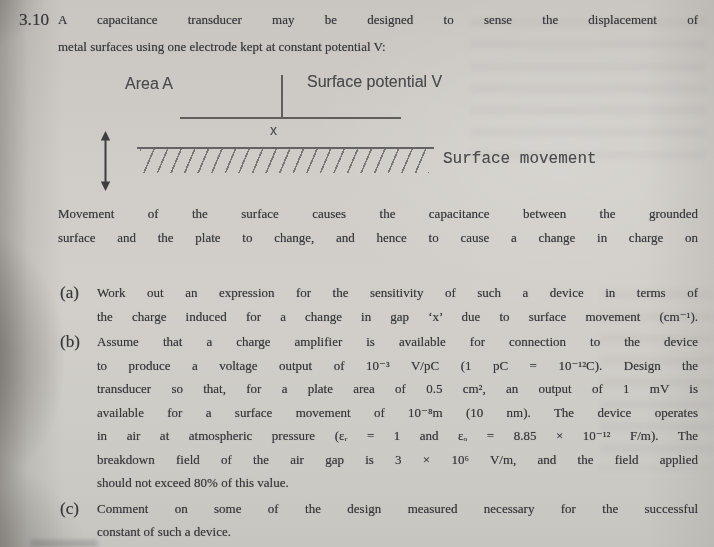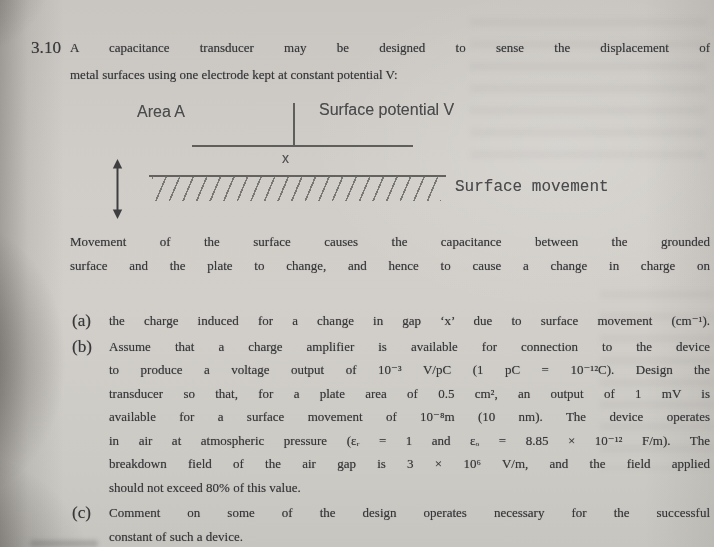--- a/index.html
+++ b/index.html
@@ -12,21 +12,21 @@
     background:
       radial-gradient(140px 190px at -35px 360px, rgba(56,52,48,.48), rgba(56,52,48,0) 72%),
       radial-gradient(210px 170px at -60px 570px, rgba(56,52,48,.42), rgba(56,52,48,0) 72%),
       radial-gradient(130px 100px at -45px -15px, rgba(56,52,48,.34), rgba(56,52,48,0) 72%),
       linear-gradient(90deg, rgba(70,66,62,.34) 0, rgba(70,66,62,.10) 28px, rgba(70,66,62,0) 64px),
       linear-gradient(270deg, rgba(84,80,76,.10) 0, rgba(84,80,76,0) 70px),
       radial-gradient(340px 220px at 560px 150px, rgba(255,255,255,.16), rgba(255,255,255,0) 75%),
       linear-gradient(180deg,#c9c6c1 0%,#d0cdc8 30%,#d2cfca 55%,#cccac5 85%,#c7c5c0 100%);
   }
   .content{position:absolute;left:58px;top:0;width:640px;height:547px;}
-  .block{position:absolute;left:12px;width:640px;margin-top:28px;}
+  .block{position:absolute;left:0;width:640px;}
   .jline{
     text-align:justify;text-align-last:justify;
     white-space:nowrap;
     font-size:13px;
     text-shadow:0 0 .7px rgba(52,52,58,.55);
   }
   .jline.end{text-align-last:left;}
   .intro{top:6px;line-height:27px;}
   .pnum{position:absolute;left:-39px;top:0;font-size:17.2px;line-height:27px;
         text-shadow:0 0 .7px rgba(52,52,58,.55);}
@@ -105,37 +105,38 @@
 
     <div class="block para">
       <div class="jline">Movement of the surface causes the capacitance between the grounded</div>
       <div class="jline">surface and the plate to change, and hence to cause a change in charge on</div>
     </div>
 
     <div class="block parts">
 
       <div class="part">
         <span class="marker">(a)</span>
+        <div class="jline">Work out an expression for the sensitivity of such a device in terms of</div>
         <div class="jline">the charge induced for a change in gap ‘x’ due to surface movement (cm⁻¹).</div>
       </div>
 
       <div class="part">
         <span class="marker">(b)</span>
         <div class="jline">Assume that a charge amplifier is available for connection to the device</div>
         <div class="jline">to produce a voltage output of 10⁻³ V/pC (1 pC = 10⁻¹²C). Design the</div>
         <div class="jline">transducer so that, for a plate area of 0.5 cm², an output of 1 mV is</div>
         <div class="jline">available for a surface movement of 10⁻⁸m (10 nm). The device operates</div>
         <div class="jline">in air at atmospheric pressure (εᵣ = 1 and εₒ = 8.85 × 10⁻¹² F/m). The</div>
         <div class="jline">breakdown field of the air gap is 3 × 10⁶ V/m, and the field applied</div>
         <div class="jline end">should not exceed 80% of this value.</div>
       </div>
 
       <div class="part">
         <span class="marker">(c)</span>
-        <div class="jline">Comment on some of the design operates necessary for the successful</div>
+        <div class="jline">Comment on some of the design measured necessary for the successful</div>
         <div class="jline end">constant of such a device.</div>
       </div>
 
     </div>
   </div>
 
   <div class="smudge"></div>
 </div>
 
 </body></html>

